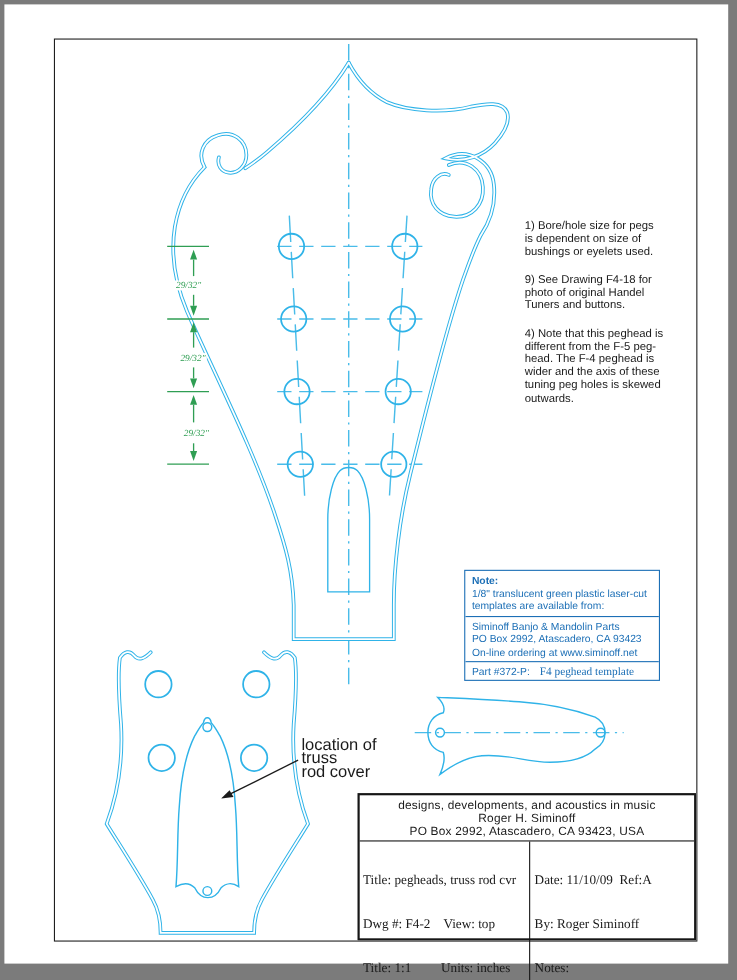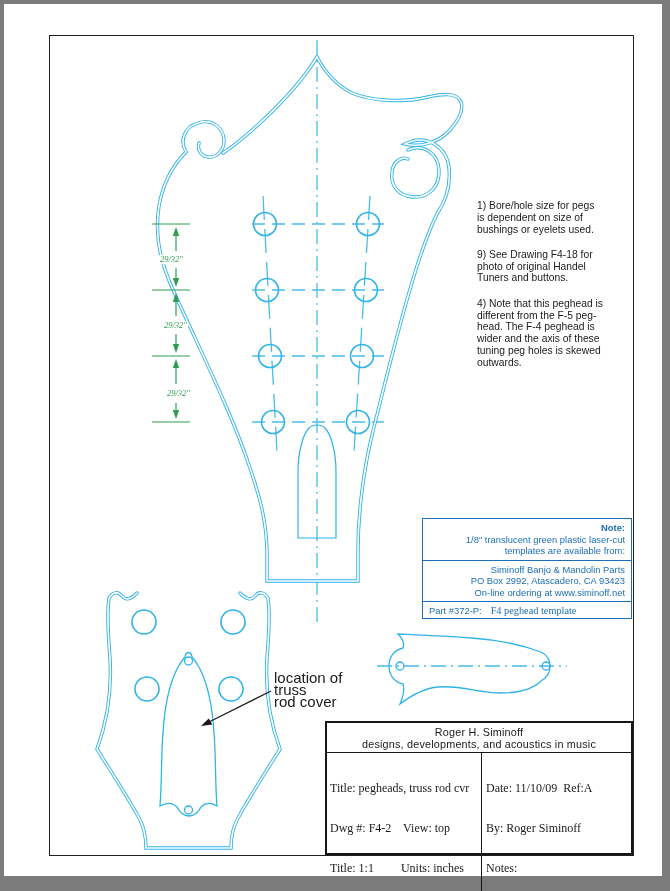--- a/index.html
+++ b/index.html
@@ -15,23 +15,23 @@
   
   .notes{left:477px;top:200px;width:160px;font-size:10.3px;line-height:11.8px;}
   .notes p{margin:0 0 13.5px 0;white-space:pre-line;}
   
   .callout-label{left:274px;top:672px;width:92px;font-size:15px;line-height:12px;white-space:pre-line;}
   
   .dim-label{position:absolute;color:#2f9e53;font-family:"Liberation Serif",serif;font-style:italic;
     font-size:8.5px;line-height:9px;background:#fff;padding:0 1px;}
   
   .note-box{
-    position:absolute;left:422px;top:518px;width:210px;height:101px;box-sizing:border-box;
+    position:absolute;left:422px;top:518px;width:178px;height:101px;box-sizing:border-box;
     border:1.5px solid #1c6fb6;color:#1c6fb6;font-size:9.4px;line-height:11.5px;
-    padding:3px 6px 2px 6px;overflow:hidden;text-align:right;
+    padding:3px 6px 2px 6px;overflow:hidden;
   }
   .note-box .hd{font-weight:bold;}
   .note-box .sect{white-space:pre-line;}
   .note-box .div-line{border-top:1px solid #1c6fb6;margin:3px -6px;}
   .note-box .part-row{display:flex;align-items:baseline;}
   .note-box .part-name{font-family:"Liberation Serif",serif;font-size:10.3px;margin-left:9px;}
   
   .title-block{
     position:absolute;left:325px;top:721px;width:308px;height:134px;box-sizing:border-box;
     border:2.5px solid #161616;display:flex;flex-direction:column;background:#fff;color:#1a1a1a;
@@ -222,22 +222,23 @@
     <span>Part #372-P:</span>
     <span class="part-name">F4 peghead template</span>
   </div>
 </div>
 
 <div class="txt callout-label">location of truss
 rod cover</div>
 
 <div class="title-block">
   <div class="tb-head">
+    <div>designs, developments, and acoustics in music</div>
     <div>Roger H. Siminoff</div>
-    <div>designs, developments, and acoustics in music</div>
+    <div>PO Box 2992, Atascadero, CA 93423, USA</div>
   </div>
   <div class="tb-main">
     <div class="tb-left">
       <div>Title: pegheads, truss rod cvr</div>
       <div>Dwg #: F4-2    View: top</div>
       <div>Title: 1:1         Units: inches</div>
       
     </div>
     <div class="tb-right">
       <div>Date: 11/10/09  Ref:A</div>

